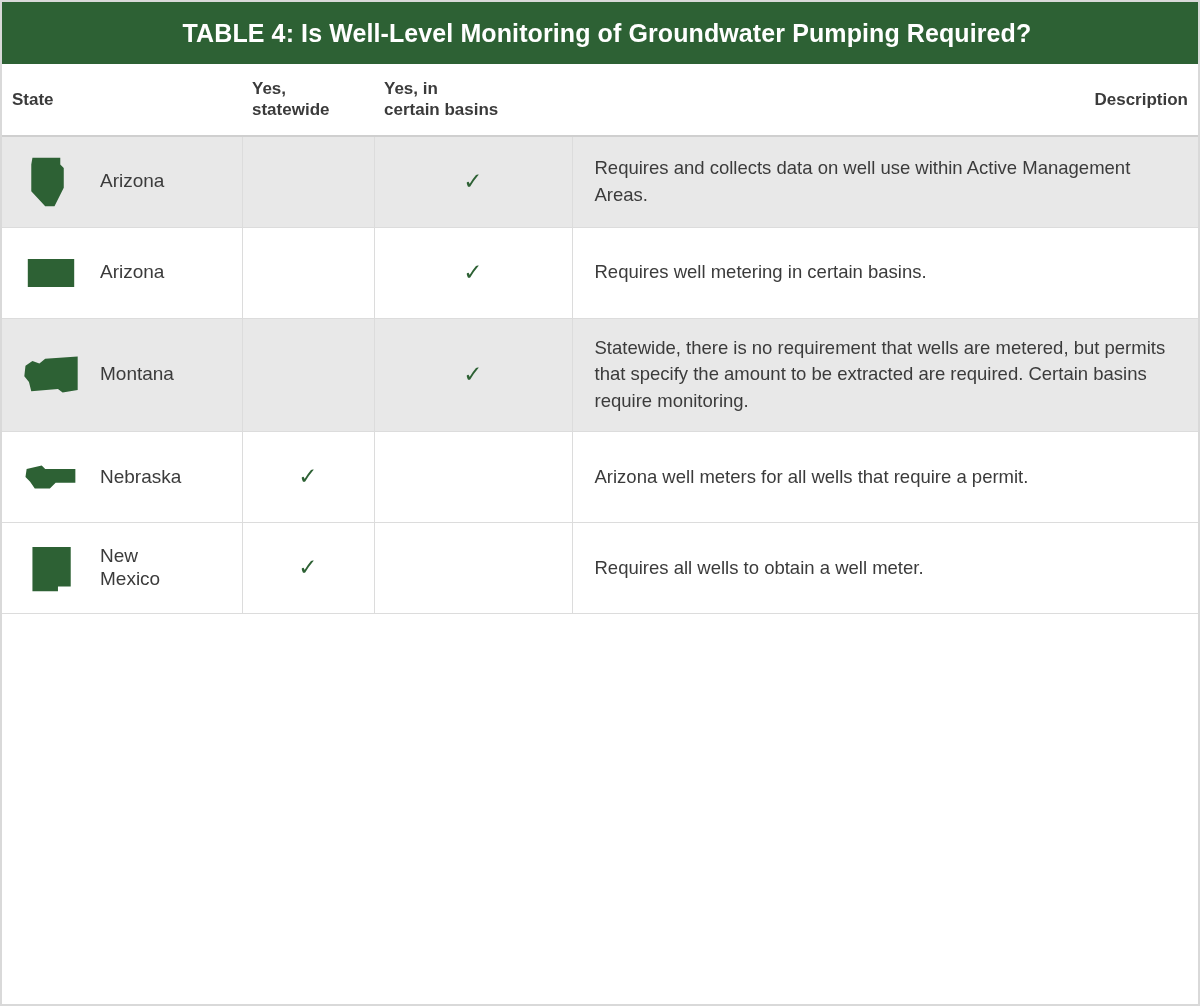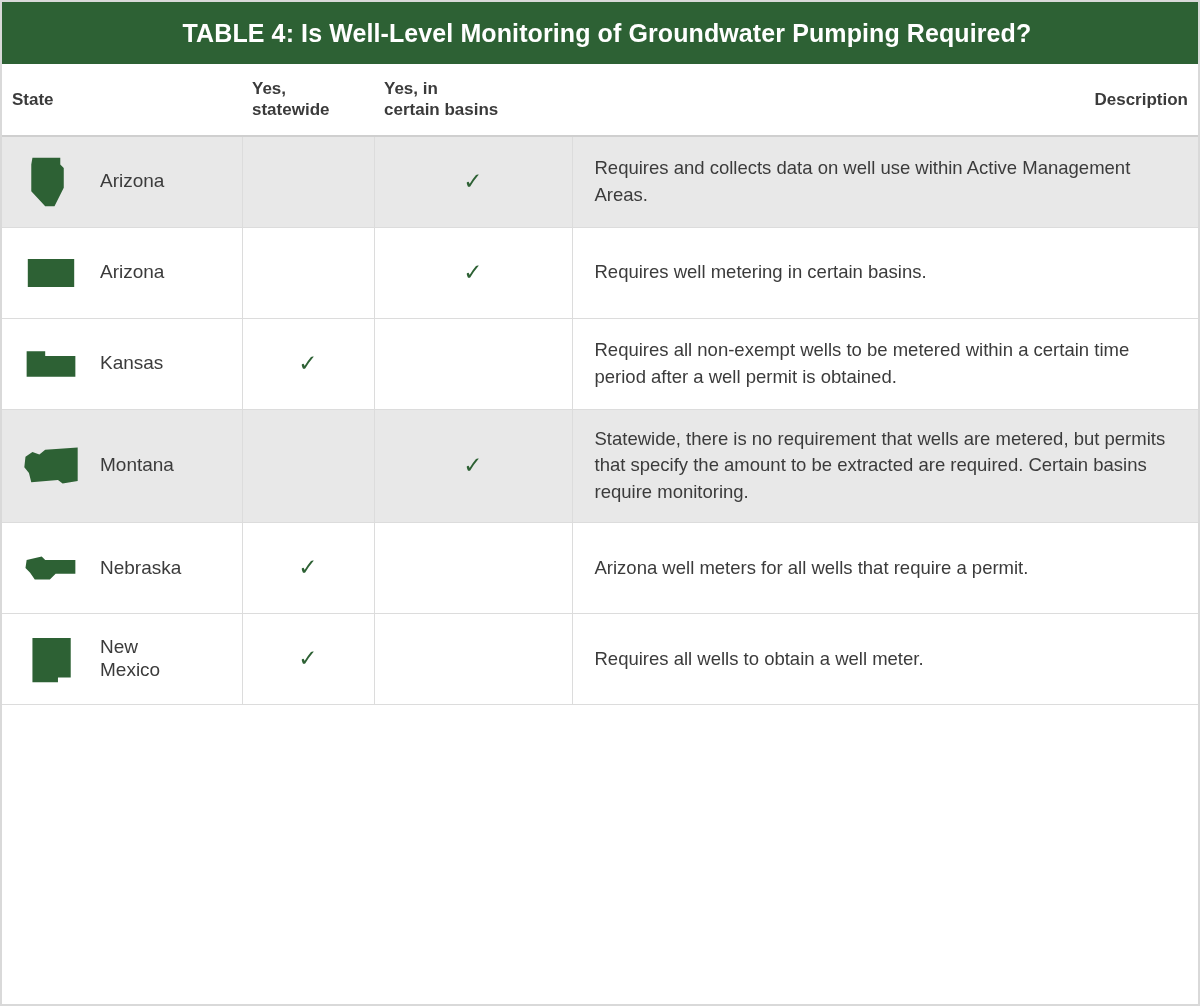--- a/index.html
+++ b/index.html
@@ -148,35 +148,20 @@
                   <path d="M10,26 L90,26 L90,74 L10,74 Z" fill="#2d6134"></path>
                 </svg>
               </span>
               <span class="state-name">Arizona</span>
             </div>
           </td>
           <td class="chk-cell"><span class="check"></span></td>
           <td class="chk-cell"><span class="check">✓</span></td>
           <td class="desc-cell">Requires well metering in certain basins.</td>
         </tr>
-        <tr class="row-odd">
-          <td class="state-cell">
-            <div class="state-inner">
-              <span class="state-icon">
-                <svg width="68" height="58" viewBox="0 0 100 100" preserveAspectRatio="xMidYMid meet">
-                  <path d="M8,28 L40,28 L40,36 L92,36 L92,72 L8,72 Z" fill="#2d6134"></path>
-                </svg>
-              </span>
-              <span class="state-name">Kansas</span>
-            </div>
-          </td>
-          <td class="chk-cell"><span class="check">✓</span></td>
-          <td class="chk-cell"><span class="check"></span></td>
-          <td class="desc-cell">Requires all non-exempt wells to be metered within a certain time period after a well permit is obtained.</td>
-        </tr>
         <tr class="row-even">
           <td class="state-cell">
             <div class="state-inner">
               <span class="state-icon">
                 <svg width="68" height="58" viewBox="0 0 100 100" preserveAspectRatio="xMidYMid meet">
                   <path d="M6,34 L18,26 L30,30 L40,22 L96,18 L96,76 L70,80 L62,74 L16,78 L12,62 L4,52 Z" fill="#2d6134"></path>
                 </svg>
               </span>
               <span class="state-name">Montana</span>
             </div>

